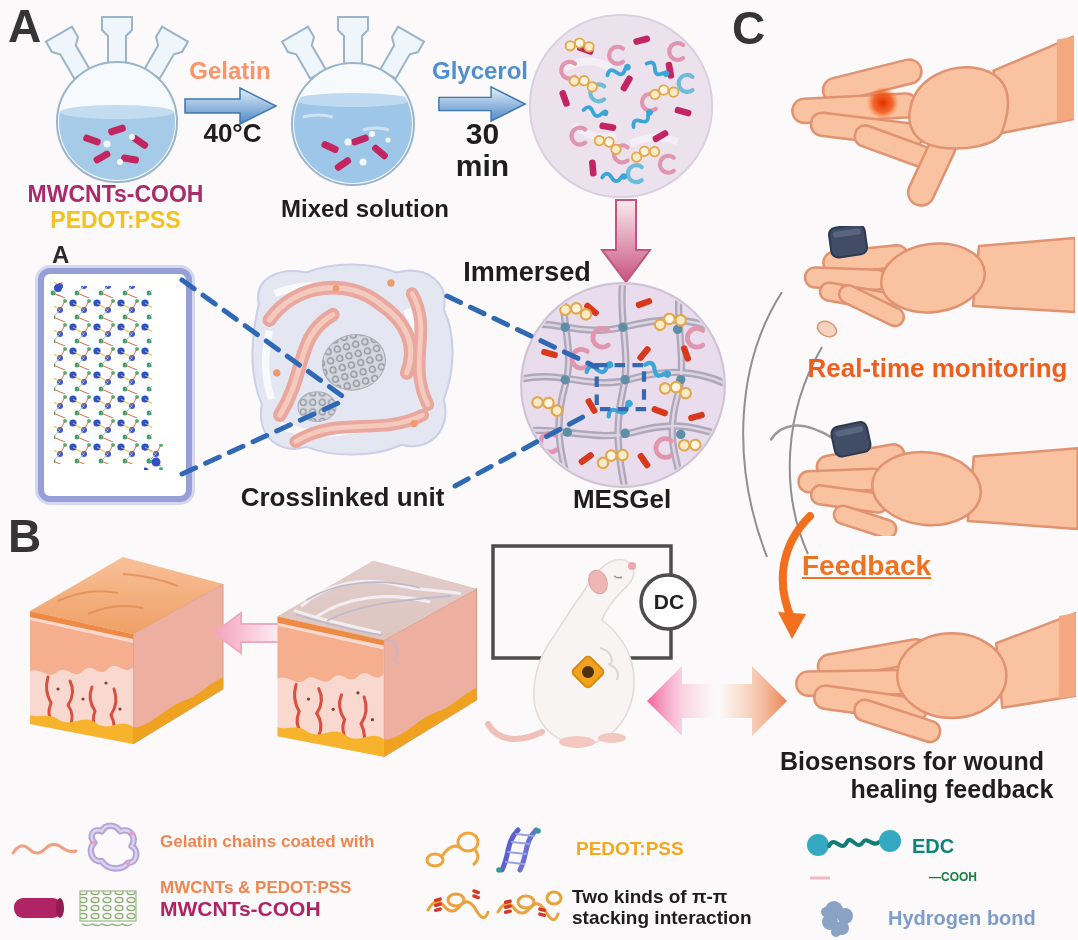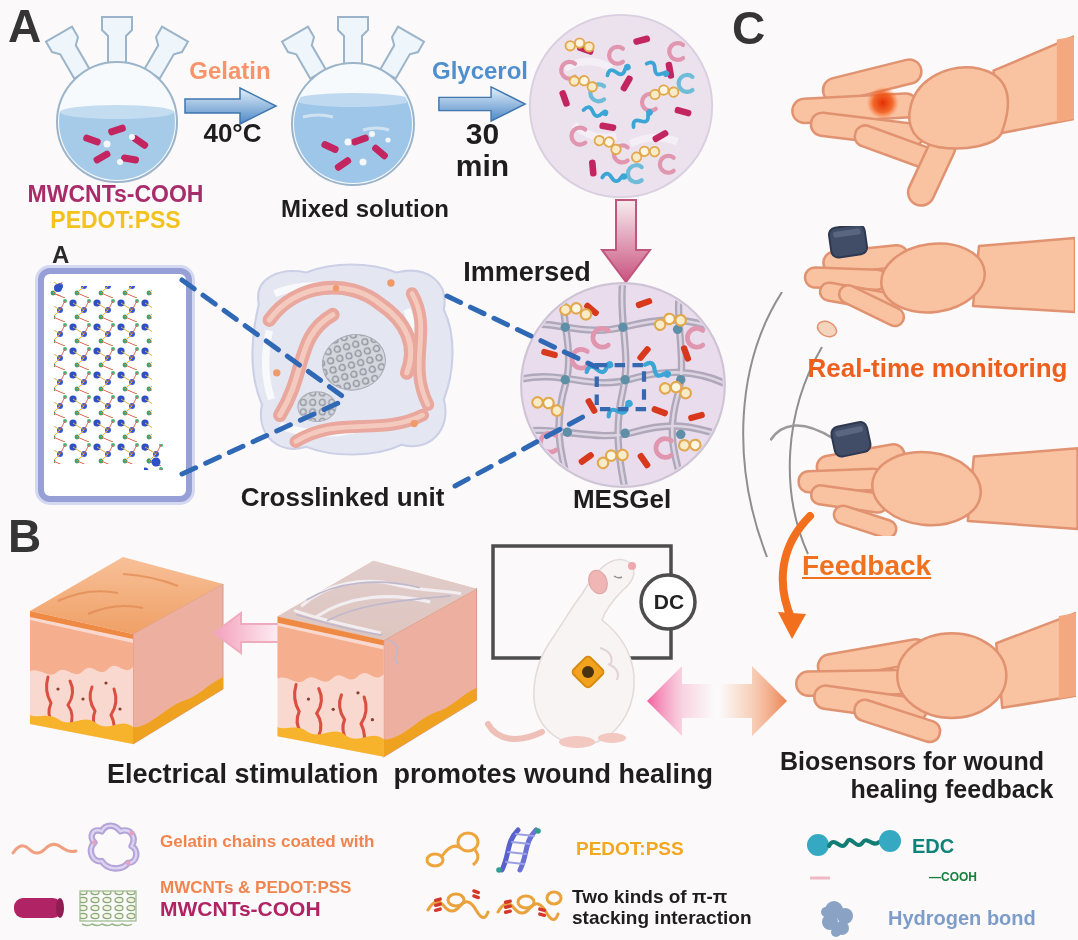--- a/index.html
+++ b/index.html
@@ -386,21 +386,20 @@
     <path d="M132,24 q4,3 8,1" stroke="#9a8f8f" stroke-width="1.5" fill="none"></path>
     <path d="M118,96 q14,4 11,16 M126,112 q13,5 9,16" stroke="#e0d4d4" stroke-width="2" fill="#f8f4f3"></path>
     <ellipse cx="95" cy="190" rx="18" ry="6" fill="#f2c8c0"></ellipse>
     <ellipse cx="130" cy="186" rx="14" ry="5" fill="#f2c8c0"></ellipse>
     <g transform="rotate(45 106 120)">
       <rect x="94" y="108" width="24" height="24" rx="4" fill="#f2a21c" stroke="#d88a10" stroke-width="2"></rect>
     </g>
     <circle cx="106" cy="120" r="6" fill="#4a3210"></circle>
   </svg>
 
-  <div class="t ctr" style="left:60px;top:760px;width:700px;font-size:27px;white-space:pre;">Electrical stimulation  promotes wound healing</div>
 
   <svg class="abs" style="left:642px;top:660px;" width="150" height="82" viewBox="0 0 150 82">
     <path d="M5,41 L40,6 L40,24 L72,24 L72,58 L40,58 L40,76 Z" fill="url(#pinkFade)"></path>
     <path d="M145,41 L110,6 L110,24 L78,24 L78,58 L110,58 L110,76 Z" fill="url(#orangeFade)"></path>
   </svg>
 
   <div class="t panel-label" style="left:732px;top:4px;">C</div>
 
   <svg class="abs" style="left:722px;top:292px;" width="135" height="275" viewBox="0 0 135 275">
     <path d="M60,0 C15,70 8,170 45,265" stroke="#8f8f8f" stroke-width="2" fill="none"></path>

